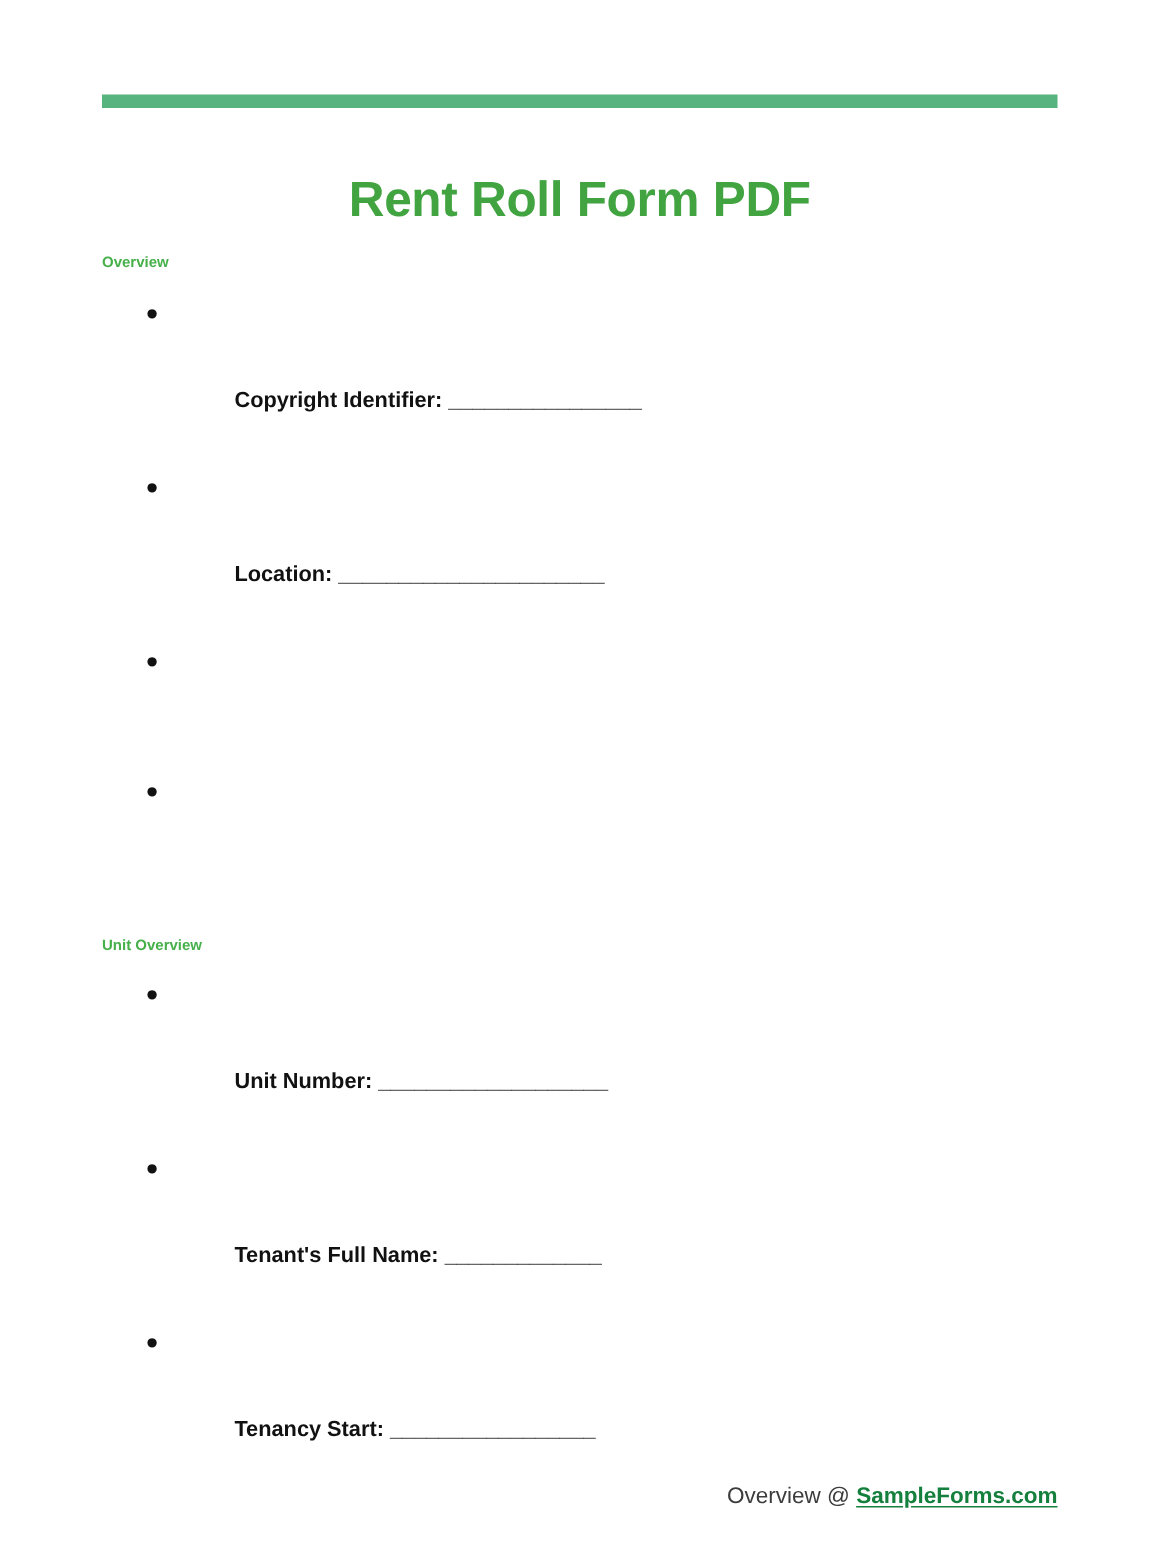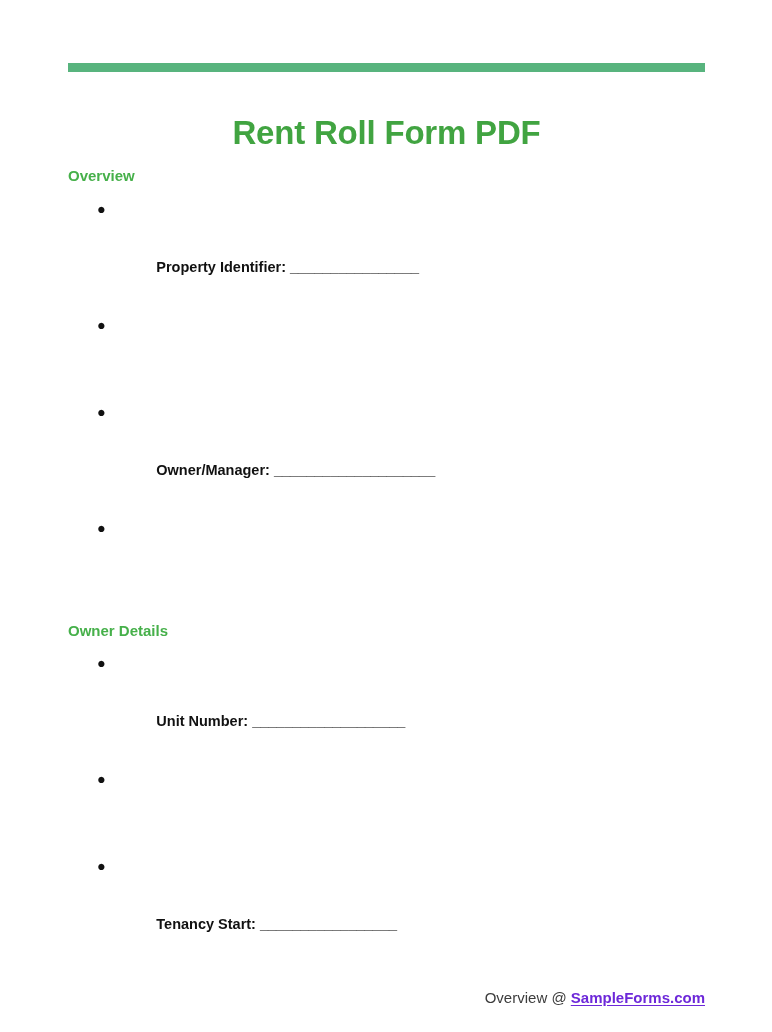--- a/index.html
+++ b/index.html
@@ -47,21 +47,21 @@
     top: 166px;
     width: 637px;
   }
   .section {
     margin: 0 0 20px 0;
   }
   .section:last-of-type {
     margin-bottom: 0;
   }
   .section-heading {
-    font-size: 15px;
+    font-size: 10px;
     line-height: 20px;
     font-weight: bold;
     color: #46b04a;
     margin: 0 0 9px 0;
   }
   .section.unit-details .section-heading,
   .section.facilities .section-heading {
     margin-bottom: 8px;
   }
   ul.items {
@@ -90,21 +90,21 @@
     position: absolute;
     left: 68px;
     top: 988px;
     width: 637px;
     text-align: right;
     font-size: 15px;
     line-height: 20px;
     color: #3c3c3c;
   }
   .footer .brand {
-    color: #6d28d9;
+    color: #15803d;
     font-weight: bold;
     text-decoration: underline;
     text-underline-offset: 2px;
   }
 </style>
 </head>
 <body>
 
 <div class="page">
 
@@ -112,44 +112,45 @@
 
   <h1 class="doc-title">Rent Roll Form PDF</h1>
 
   <div class="content">
 
     <div class="section overview">
       <div class="section-heading">Overview</div>
       <ul class="items">
         <li>
           <span class="bullet">●</span>
-          <span>Property Identifier: ________________</span>
+          <span>Copyright Identifier: ________________</span>
         </li>
         <li>
           <span class="bullet">●</span>
+          <span>Location: ______________________</span>
         </li>
         <li>
           <span class="bullet">●</span>
-          <span>Owner/Manager: ____________________</span>
         </li>
         <li>
           <span class="bullet">●</span>
         </li>
       </ul>
     </div>
 
     <div class="section unit-details">
-      <div class="section-heading">Owner Details</div>
+      <div class="section-heading">Unit Overview</div>
       <ul class="items">
         <li>
           <span class="bullet">●</span>
           <span>Unit Number: ___________________</span>
         </li>
         <li>
           <span class="bullet">●</span>
+          <span>Tenant's Full Name: _____________</span>
         </li>
         <li>
           <span class="bullet">●</span>
           <span>Tenancy Start: _________________</span>
         </li>
 
       </ul>
     </div>
 
   </div>

